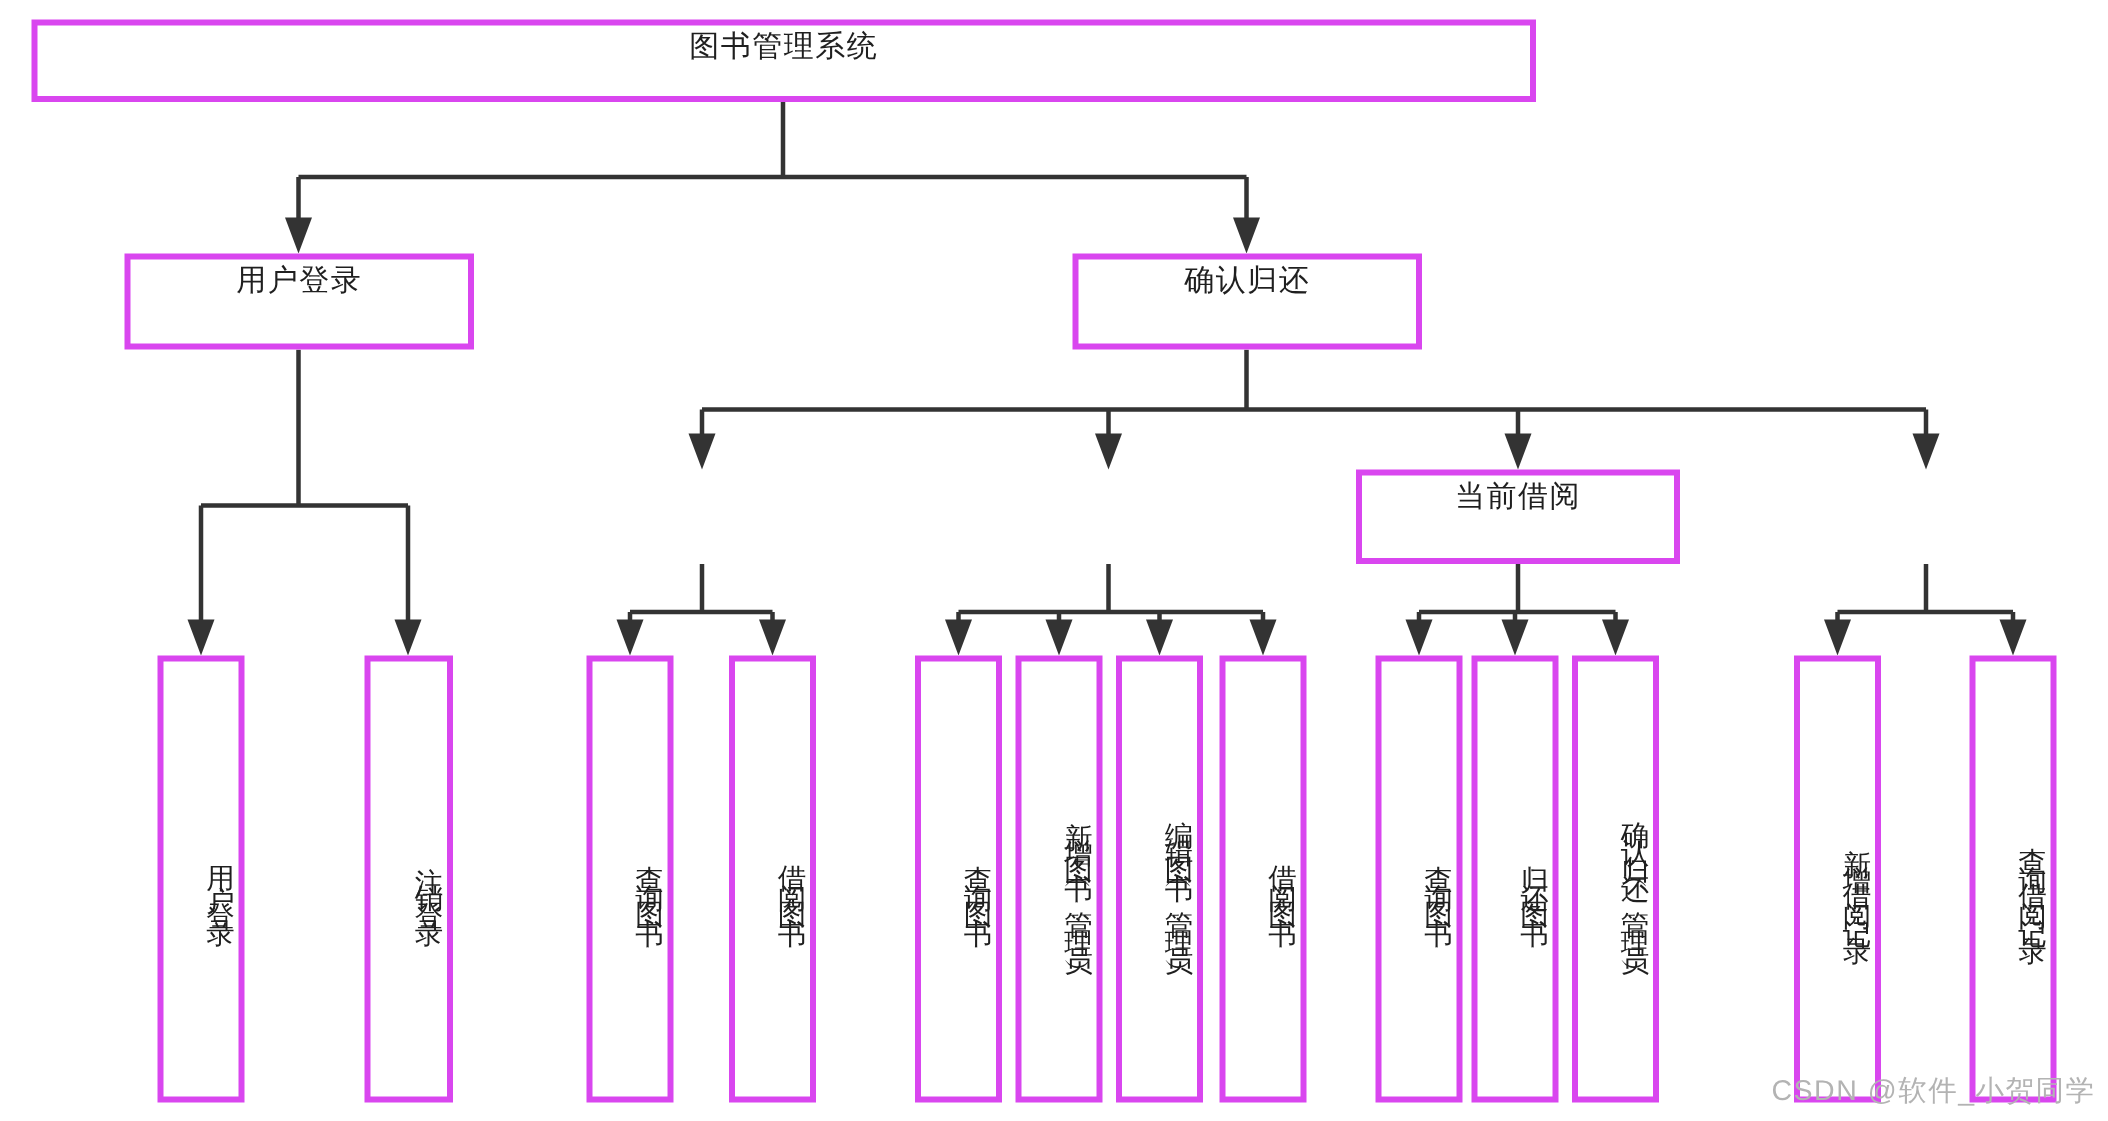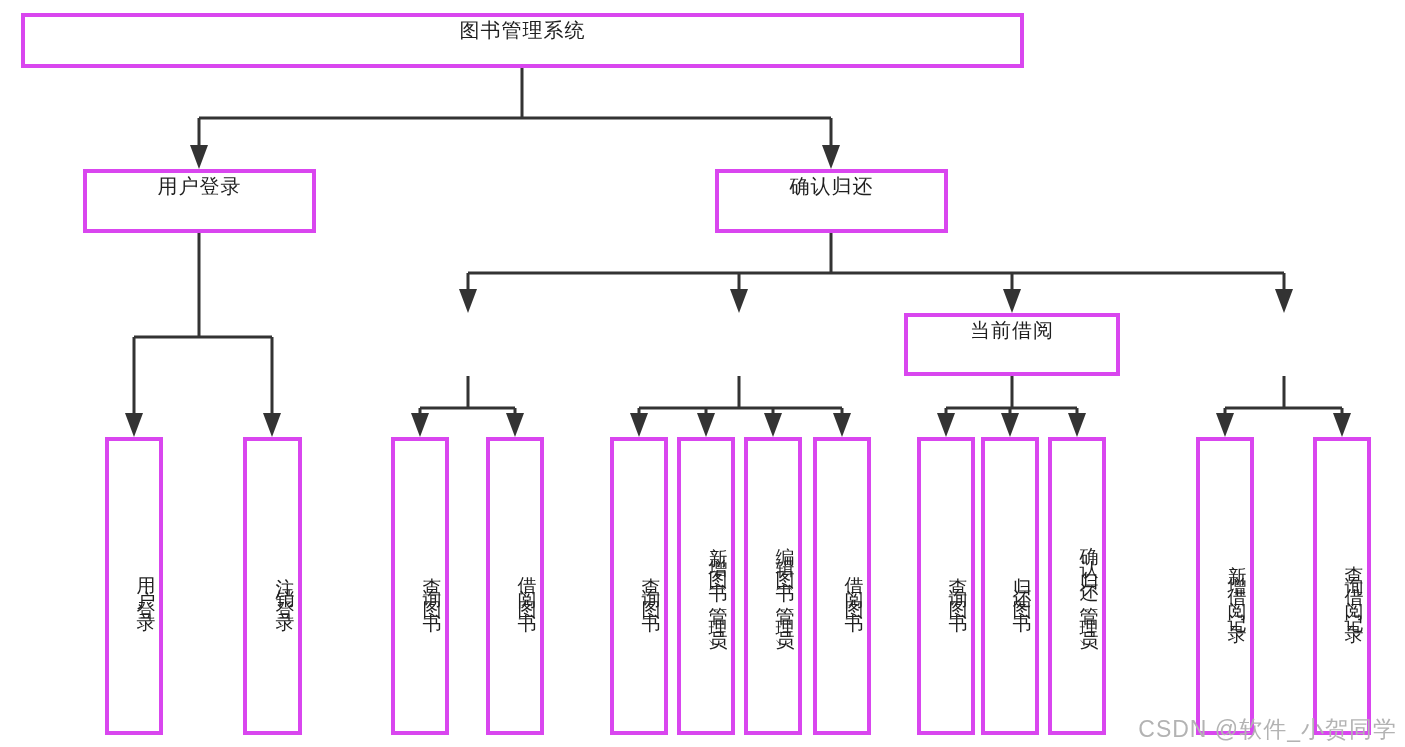--- a/index.html
+++ b/index.html
@@ -12,21 +12,21 @@
     position:absolute;box-sizing:border-box;border:4px solid #d946ef;background:#ffffff;
     display:flex;justify-content:center;
     font-size:20px;letter-spacing:1px;white-space:nowrap;
   }
   .leaf{
     font-size:19px;letter-spacing:12px;
     writing-mode:vertical-rl;text-orientation:mixed;white-space:nowrap;
   }
   .leaf span{display:block;}
   .watermark{
-    position:absolute;right:8px;top:714px;font-size:23px;color:#b3b3b3;
+    position:absolute;right:8px;top:714px;font-size:19px;color:#b3b3b3;
     letter-spacing:1px;z-index:5;white-space:nowrap;
   }
 </style>
 </head>
 <body>
 
 <div class="canvas">
 
   <svg class="connectors" viewBox="0 0 1405 747" xmlns="http://www.w3.org/2000/svg">
     <path fill="none" stroke="#333333" stroke-width="3" d="

